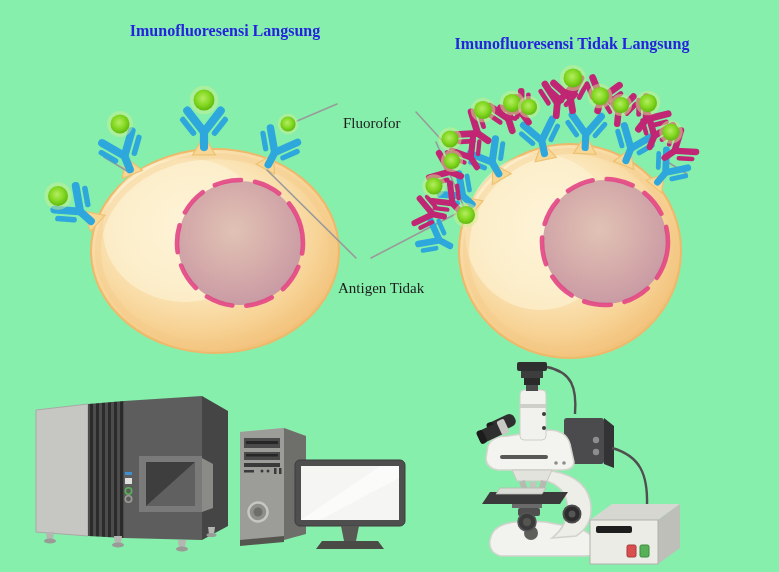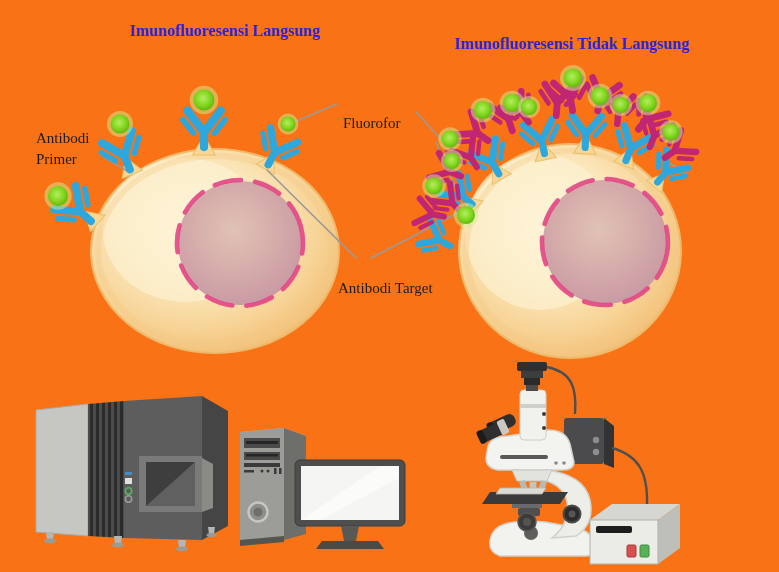--- a/index.html
+++ b/index.html
@@ -1,17 +1,17 @@
 <!DOCTYPE html>
 <html><head>
 <meta charset="utf-8">
 <style>
   html,body{margin:0;padding:0;background:#ffffff;}
   .canvas{
-    position:relative;width:779px;height:572px;background:#f97316;
+    position:relative;width:779px;height:572px;background:#86efac;
     font-family:"Liberation Serif",serif;overflow:hidden;
   }
   svg{position:absolute;left:0;top:0;}
   .lbl{
     position:absolute;color:#1c1c1c;font-size:15px;line-height:1.42;
     font-family:"Liberation Serif",serif;
     margin-top:20px;
   }
   .title{
     position:absolute;top:22px;width:300px;text-align:center;
@@ -294,16 +294,15 @@
       <polygon points="658,520 680,504 680,548 658,564" fill="#bfbfb9"></polygon>
       <rect x="590" y="520" width="68" height="44" fill="#ecece7" stroke="#b2b2ac"></rect>
       <rect x="596" y="526" width="36" height="7" rx="2" fill="#1d1d1d"></rect>
       <rect x="627" y="545" width="9" height="12" rx="1.5" fill="#d94f4f" stroke="#a63a3a"></rect>
       <rect x="640" y="545" width="9" height="12" rx="1.5" fill="#58b158" stroke="#3c8c3c"></rect>
     </g>
   </svg>
 
   <div class="title title-left">Imunofluoresensi Langsung</div>
   <div class="title title-right">Imunofluoresensi Tidak Langsung</div>
-  <div class="lbl lbl-antibodi-primer">Antibodi Primer</div>
   <div class="lbl lbl-fluorofor">Fluorofor</div>
-  <div class="lbl lbl-antigen-target">Antibodi Target</div>
+  <div class="lbl lbl-antigen-target">Antigen Tidak</div>
 </div>
 
 </body></html>

